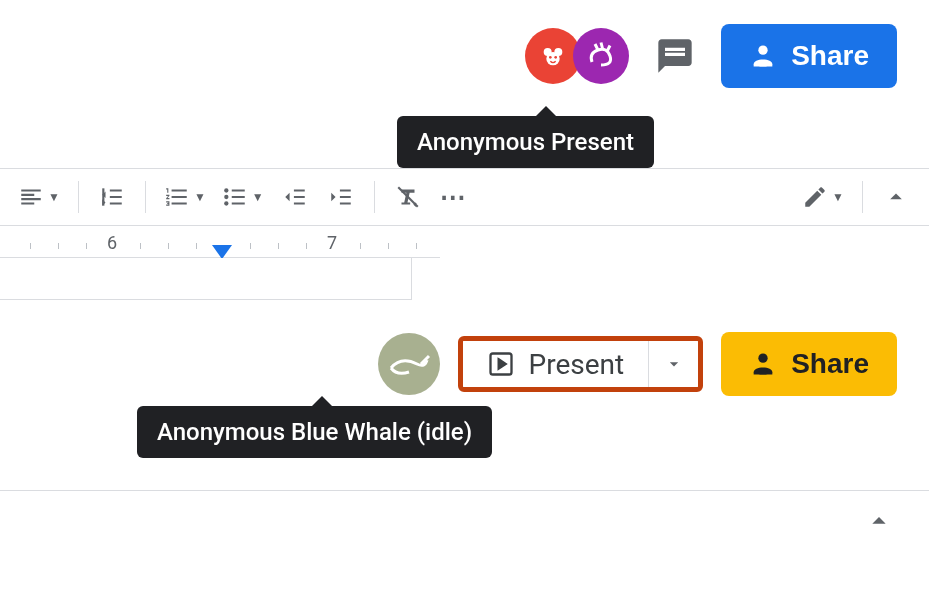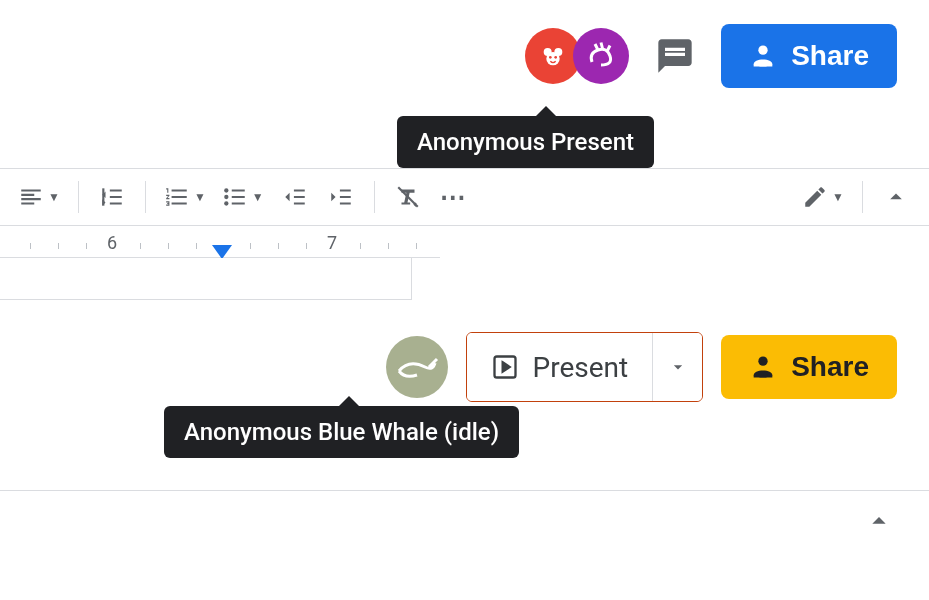--- a/index.html
+++ b/index.html
@@ -90,21 +90,21 @@
     position: absolute;
     top: -10px;
     left: 50%;
     transform: translateX(-50%);
     border: 10px solid transparent;
     border-top: none;
     border-bottom-color: #202124;
   }
   .tooltip-dragon { top: 116px; left: 397px; }
   .tooltip-dragon::before { left: 58%; }
-  .tooltip-whale { top: 406px; left: 164px; }
+  .tooltip-whale { top: 406px; left: 137px; }
   .tooltip-whale::before { left: 52%; }
   
   .toolbar {
     position: absolute;
     top: 168px;
     left: 0;
     right: 0;
     height: 58px;
     border-top: 1px solid #dadce0;
     border-bottom: 1px solid #dadce0;
@@ -187,24 +187,24 @@
   .second-row {
     position: absolute;
     top: 332px;
     right: 32px;
     display: flex;
     align-items: center;
     gap: 18px;
   }
   .present-group {
     display: flex;
-    border: 1px solid #c2410c;
+    border: 5px solid #c2410c;
     border-radius: 6px;
     overflow: hidden;
-    height: 70px;
+    height: 56px;
   }
   .present-main {
     display: flex;
     align-items: center;
     gap: 14px;
     padding: 0 24px;
     font-size: 28px;
     color: #3c4043;
     cursor: pointer;
     background: #fff;

